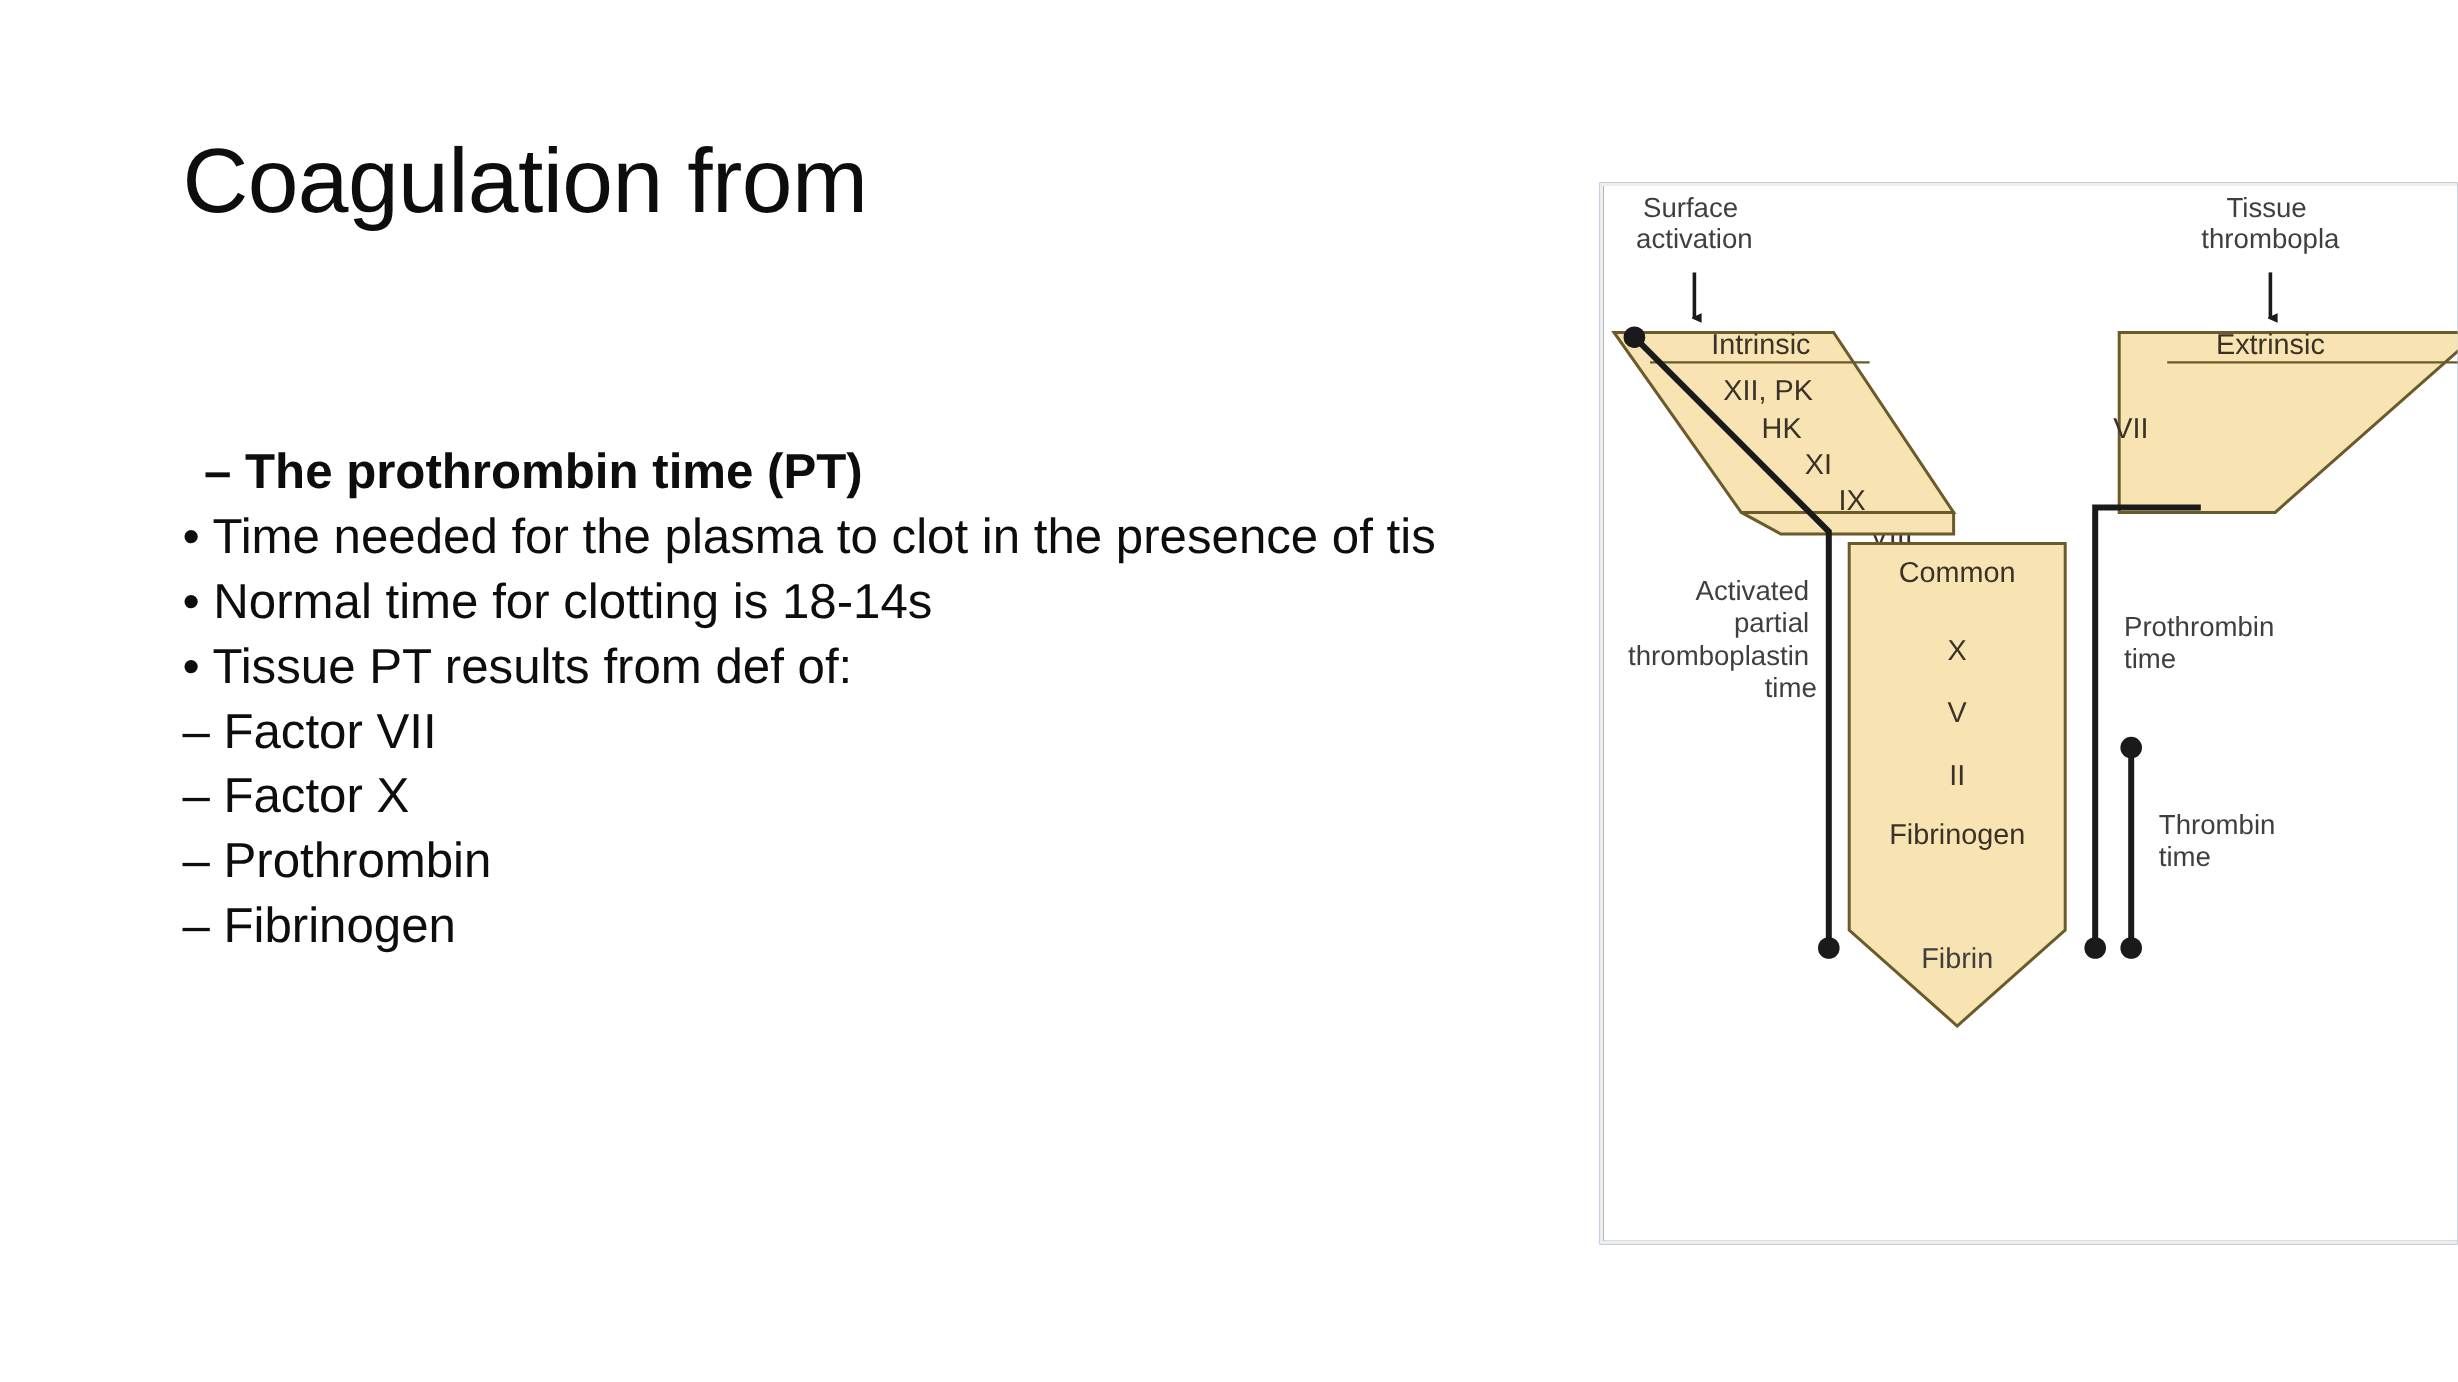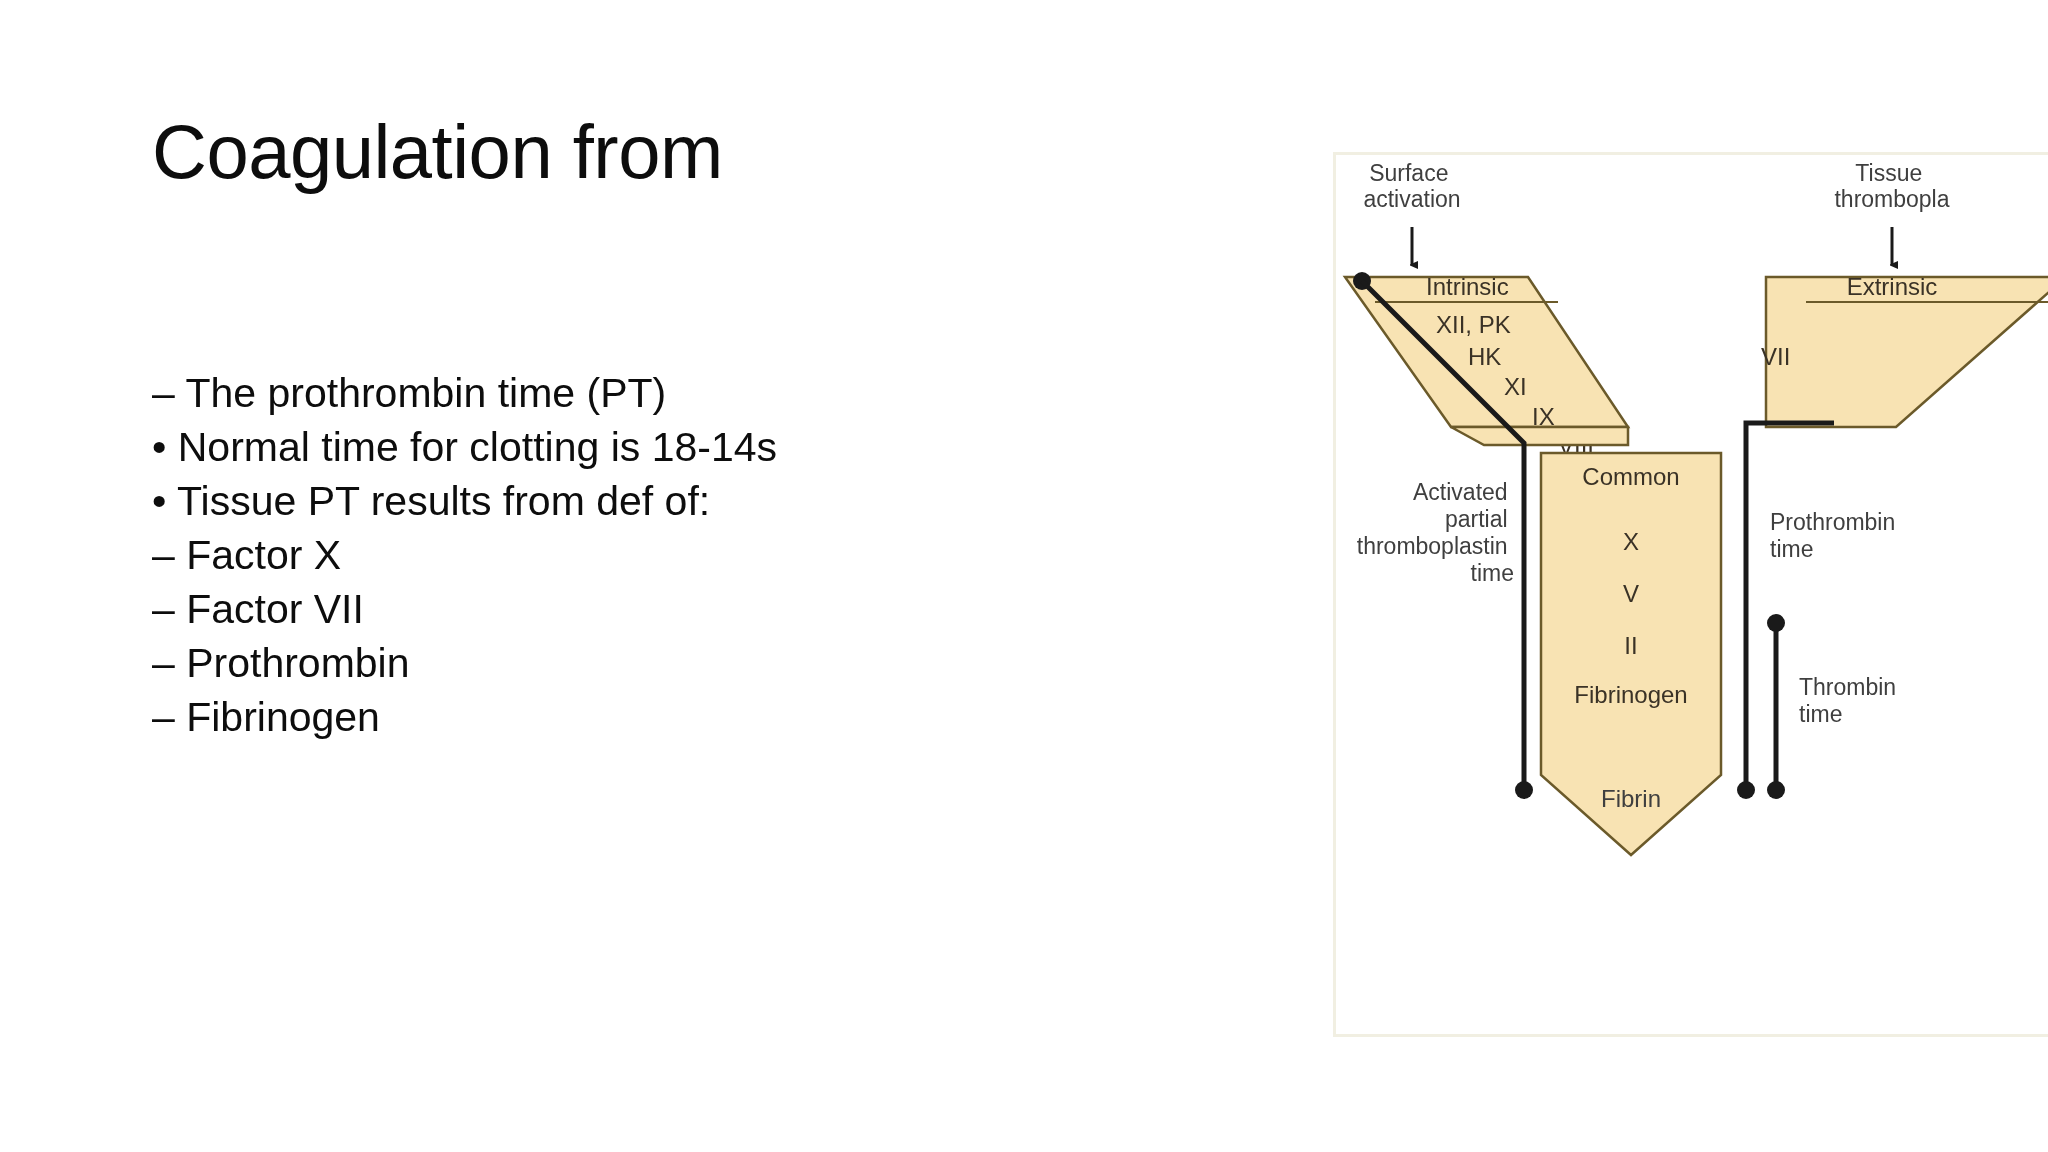--- a/index.html
+++ b/index.html
@@ -43,21 +43,22 @@
     top: 366px;
     width: 1180px;
     font-size: 41px;
     line-height: 54px;
     color: #0d0d0d;
   }
   .body-line {
     white-space: nowrap;
   }
   .body-line.bold {
-    font-weight: normal;
+    font-weight: bold;
+    margin-left: 18px;
   }
   .body-line.indent {
     padding-left: 10px;
   }
 
   
   #diagram-panel {
     position: absolute;
     left: 1333px;
     top: 152px;
@@ -77,24 +78,25 @@
 </style>
 </head>
 <body>
 
 <div id="slide">
 
   <div id="slide-title">Coagulation from</div>
 
   <div id="body-block">
     <div class="body-line bold">– The prothrombin time (PT)</div>
+    <div class="body-line">• Time needed for the plasma to clot in the presence of tis</div>
     <div class="body-line">• Normal time for clotting is 18-14s</div>
     <div class="body-line">• Tissue PT results from def of:</div>
+    <div class="body-line">– Factor VII</div>
     <div class="body-line">– Factor X</div>
-    <div class="body-line">– Factor VII</div>
     <div class="body-line">– Prothrombin</div>
     <div class="body-line">– Fibrinogen</div>
   </div>
 
   <div id="diagram-panel">
     <svg id="diagram-svg" width="715" height="885" viewBox="0 0 715 885">
 
       <defs>
         <marker id="arrowhead" markerWidth="8" markerHeight="8" refX="4" refY="6" orient="auto" markerUnits="userSpaceOnUse">
           <path d="M0,0 L4,9 L8,0 Z" fill="#1a1a1a"></path>

